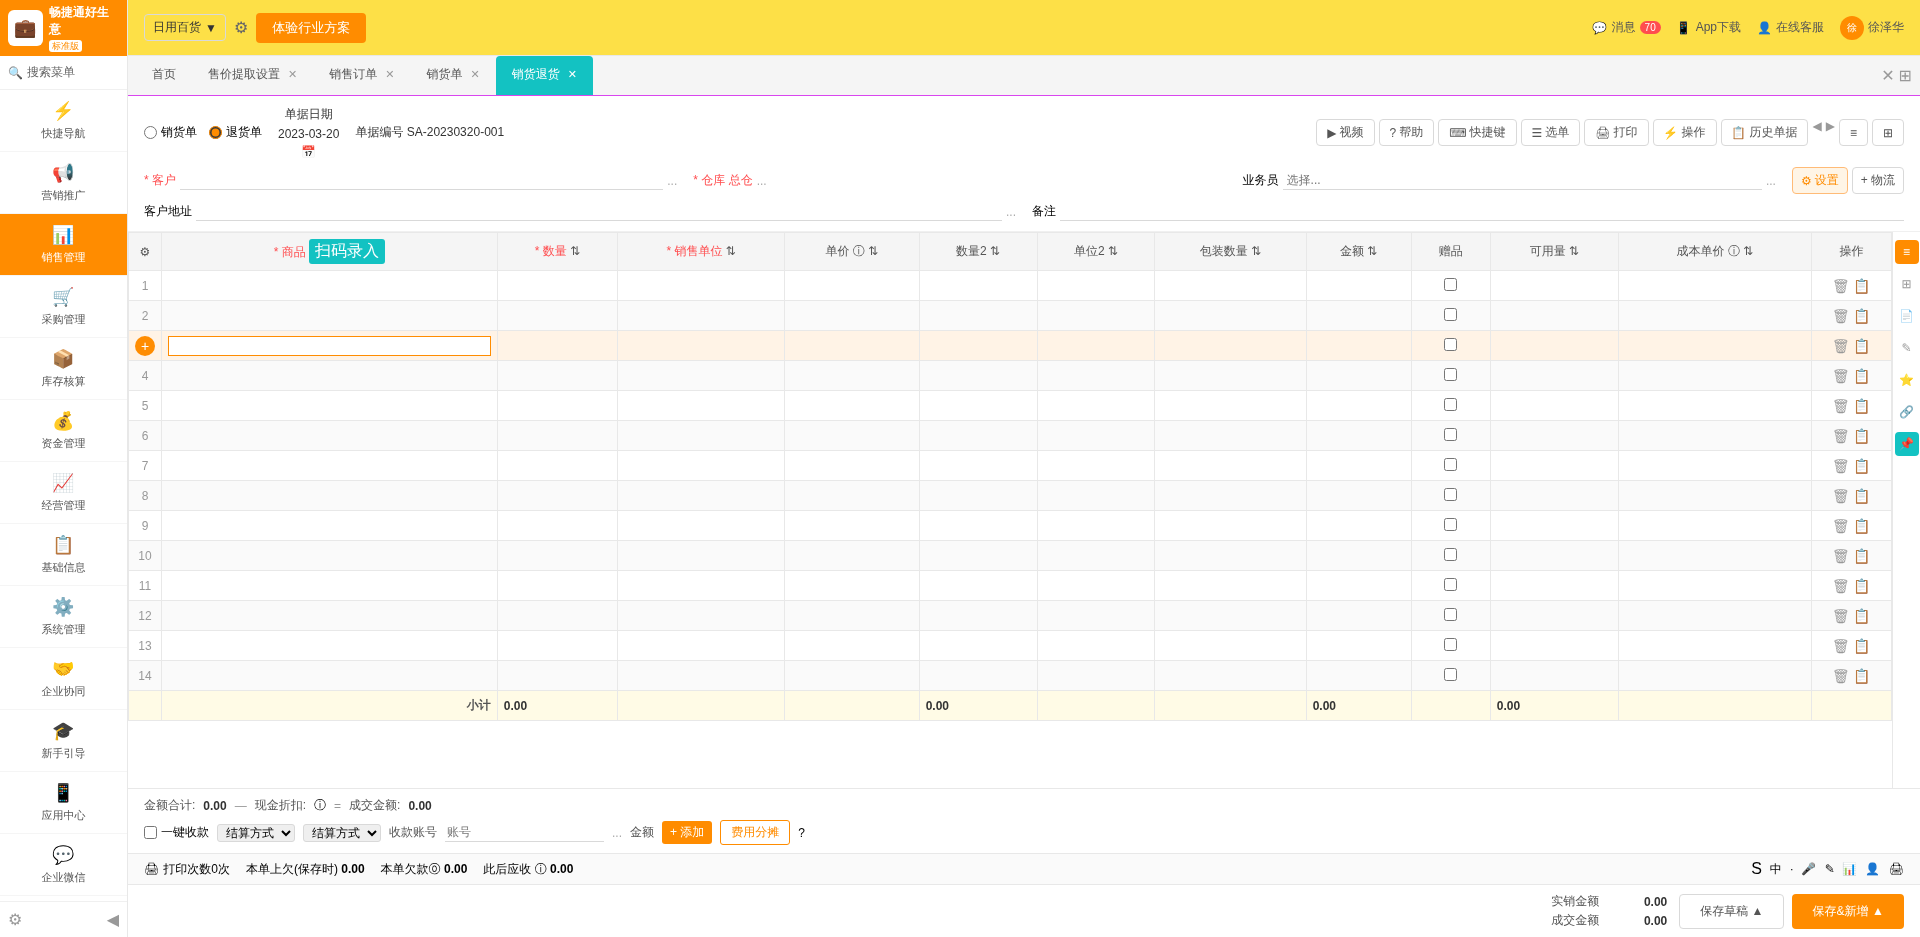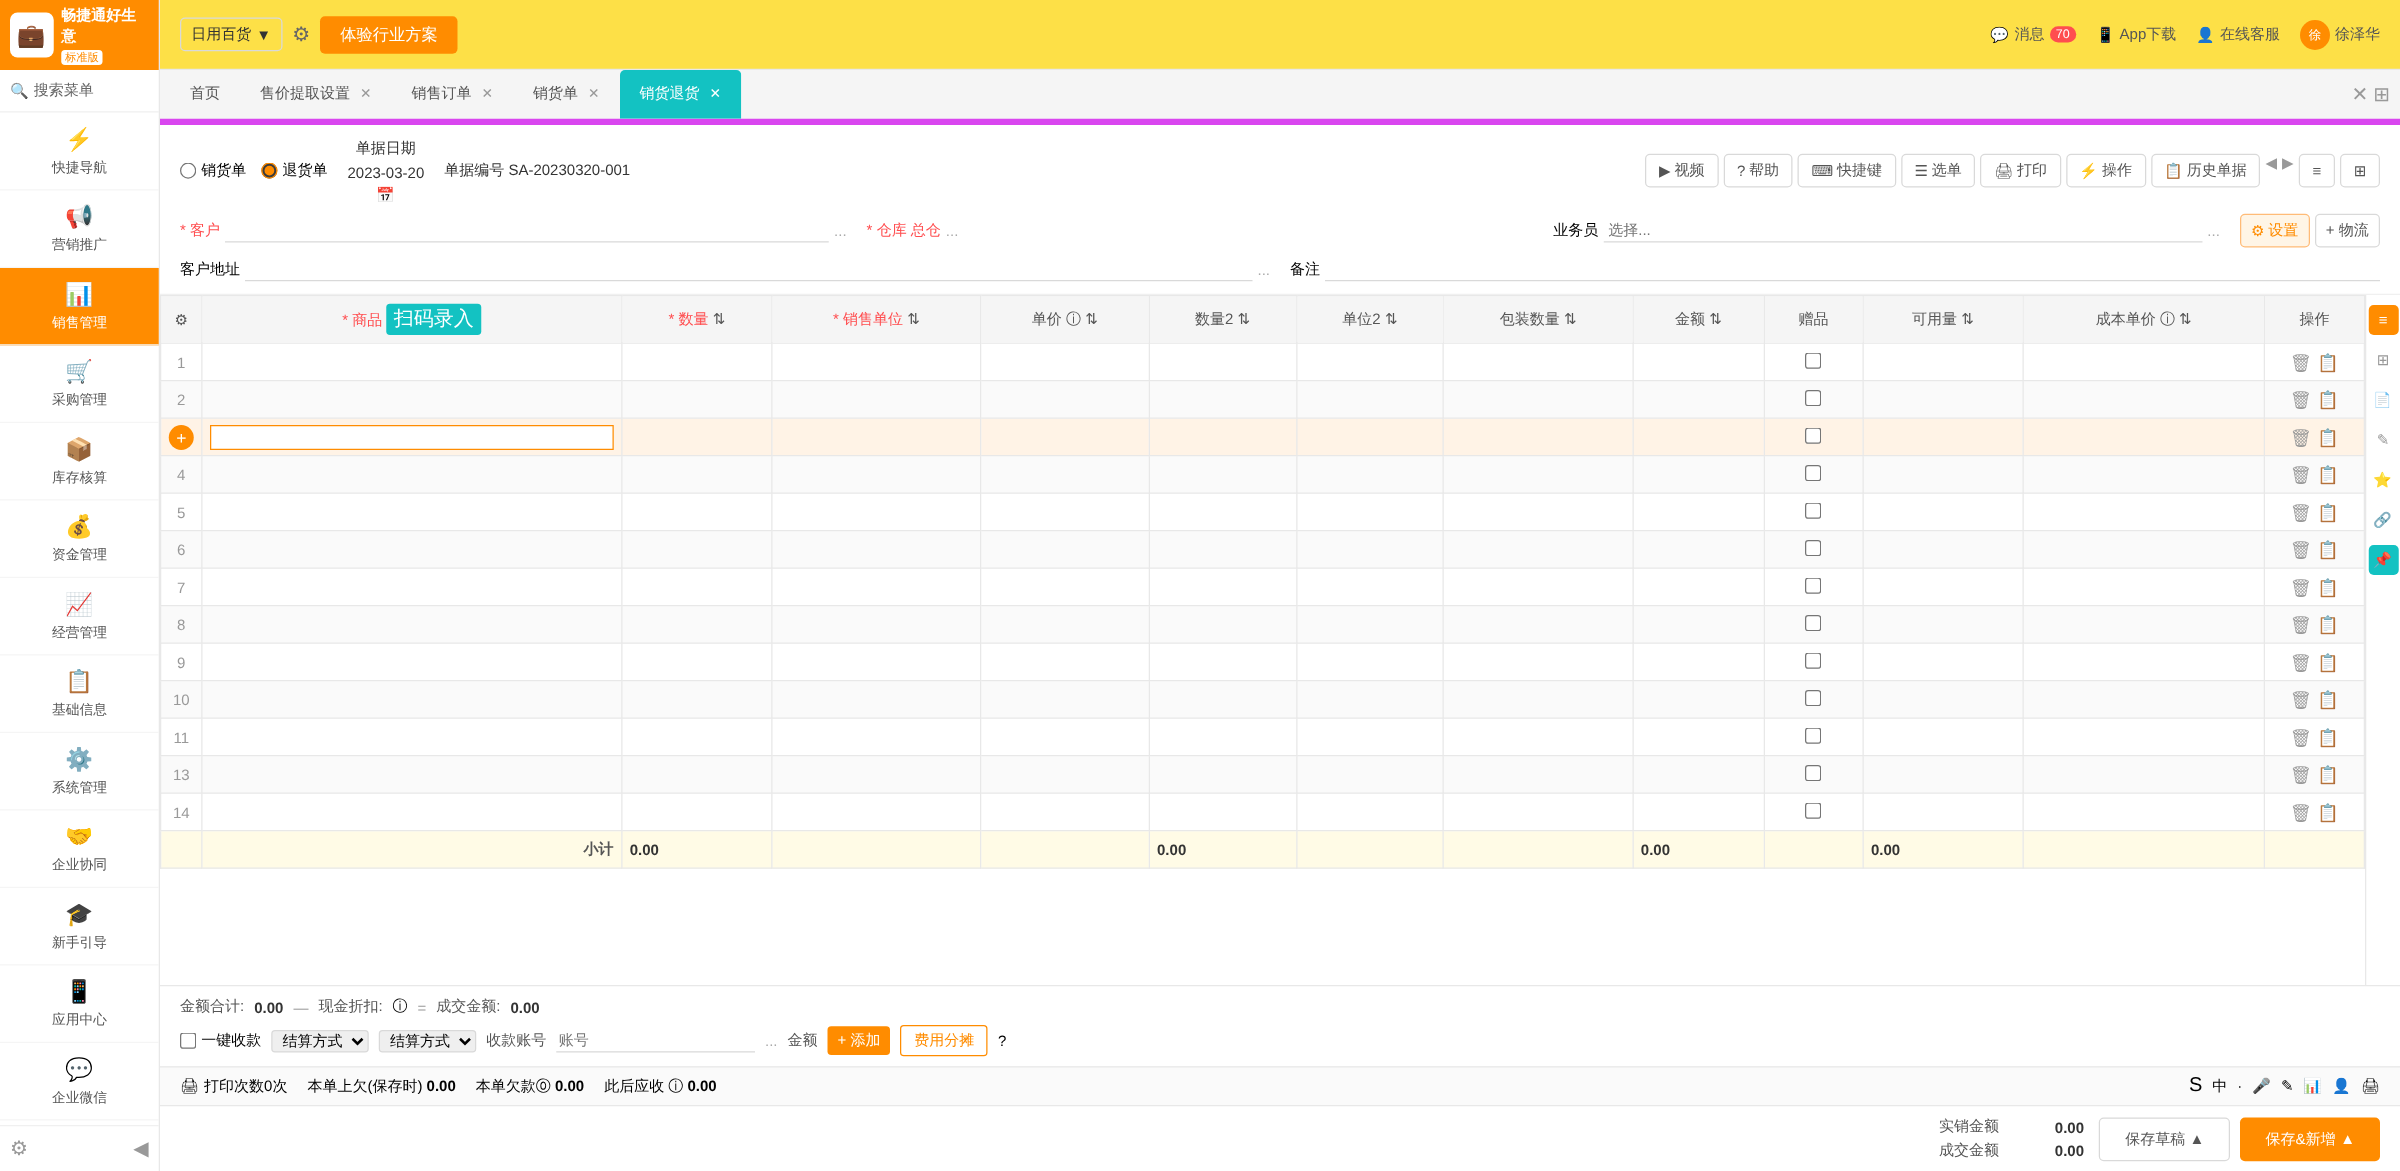--- a/index.html
+++ b/index.html
@@ -25,21 +25,21 @@
     .topbar { height: 56px; background: #fde047; display: flex; align-items: center; justify-content: space-between; padding: 0 16px; border-bottom: 1px solid #e8e8e8; flex-shrink: 0; }
     .topbar-left { display: flex; align-items: center; gap: 8px; }
     .topbar-select { display: flex; align-items: center; gap: 4px; border: 1px solid #d9d9d9; border-radius: 4px; padding: 4px 8px; color: #333; cursor: pointer; }
     .topbar-settings { color: #666; cursor: pointer; font-size: 16px; }
     .topbar-btn { background: #ff8c00; color: #fff; border: none; border-radius: 4px; padding: 6px 16px; cursor: pointer; font-size: 13px; }
     .topbar-right { display: flex; align-items: center; gap: 16px; color: #555; }
     .topbar-right-item { display: flex; align-items: center; gap: 4px; cursor: pointer; }
     .badge { background: #ff4d4f; color: #fff; border-radius: 10px; font-size: 10px; padding: 1px 5px; }
 
     
-    .tabs { display: flex; align-items: center; background: #f5f5f5; border-bottom: 5px solid #d946ef; flex-shrink: 0; padding: 0 8px; }
+    .tabs { display: flex; align-items: center; background: #f5f5f5; border-bottom: 1px solid #d946ef; flex-shrink: 0; padding: 0 8px; }
     .tab { padding: 10px 16px; cursor: pointer; color: #555; border-bottom: 2px solid transparent; display: flex; align-items: center; gap: 4px; white-space: nowrap; }
     .tab.active { color: #fff; background: #13c2c2; border-radius: 4px 4px 0 0; }
     .tab .close { color: #999; margin-left: 4px; font-size: 11px; }
     .tab.active .close { color: #fff; }
     .tabs-actions { margin-left: auto; display: flex; gap: 4px; }
 
     
     .form-area { background: #fff; padding: 10px 16px; border-bottom: 1px solid #f0f0f0; flex-shrink: 0; }
     .form-row { display: flex; align-items: center; gap: 16px; margin-bottom: 8px; }
     .form-row:last-child { margin-bottom: 0; }
@@ -555,20 +555,40 @@
         <td></td>
         <td></td>
         <td>
           <div class="table-actions">
             <button class="icon-btn">🗑</button>
             <button class="icon-btn">📋</button>
           </div>
         </td>
       </tr>
               <tr>
+        <td class="row-num">12</td>
+        <td></td>
+        <td></td>
+        <td></td>
+        <td></td>
+        <td></td>
+        <td></td>
+        <td></td>
+        <td></td>
+        <td class="checkbox-cell"><input type="checkbox" style=""></td>
+        <td></td>
+        <td></td>
+        <td>
+          <div class="table-actions">
+            <button class="icon-btn">🗑</button>
+            <button class="icon-btn">📋</button>
+          </div>
+        </td>
+      </tr>
+              <tr>
         <td class="row-num">13</td>
         <td></td>
         <td></td>
         <td></td>
         <td></td>
         <td></td>
         <td></td>
         <td></td>
         <td></td>
         <td class="checkbox-cell"><input type="checkbox" style=""></td>

